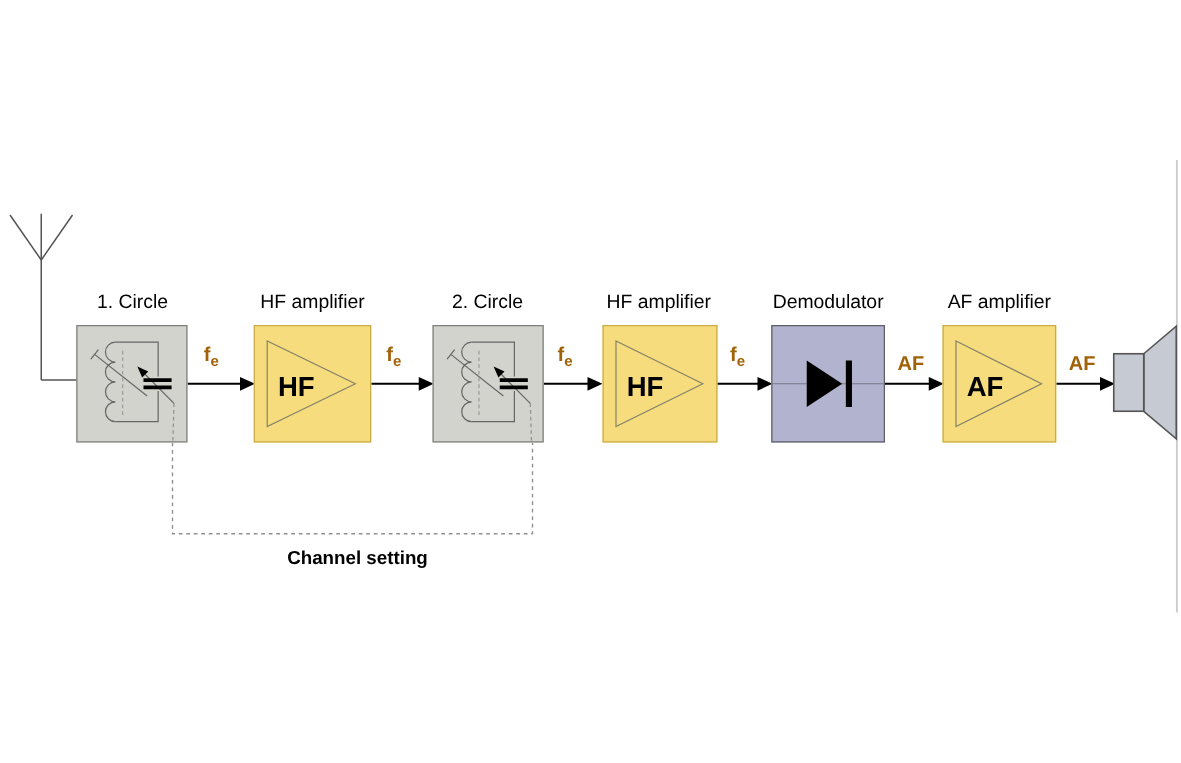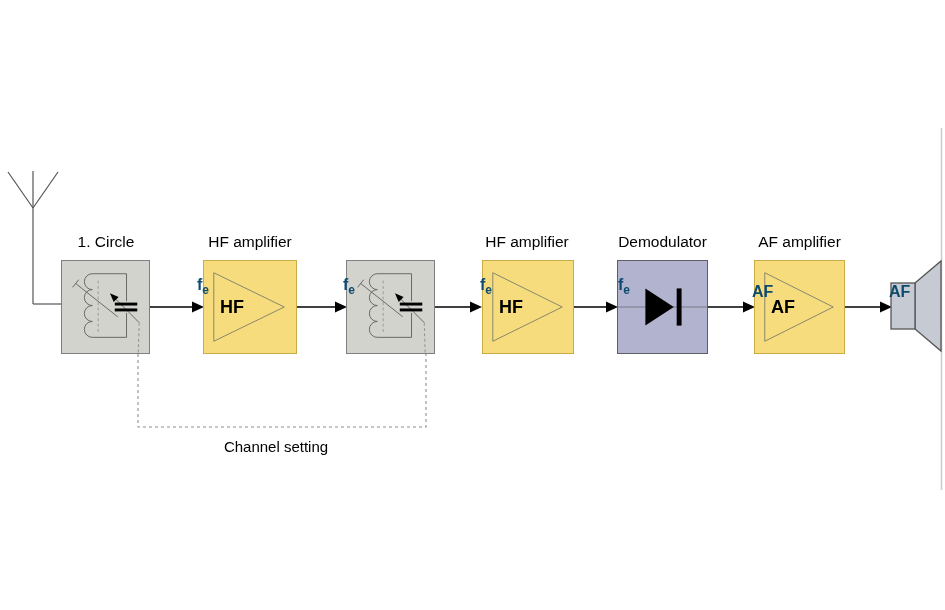--- a/index.html
+++ b/index.html
@@ -11,28 +11,28 @@
   .block{position:absolute;top:260px;height:94px;z-index:2;box-sizing:border-box;}
   .tuned{background:#d3d3cd;border:1.5px solid #7f7f7f;}
   .amp{background:#f6dc7d;border:1.5px solid #c9ac46;}
   .demod{background:#b2b3ce;border:1.5px solid #5e5e66;}
   .block svg{position:absolute;left:0;top:0;width:100%;height:100%;}
   .blk-label{
     position:absolute;top:233px;height:20px;z-index:3;text-align:center;
     font-size:15.5px;color:#000;white-space:nowrap;
   }
   .amp-text{
-    position:absolute;left:16px;top:36px;width:34px;
-    font-size:18px;font-weight:bold;color:#000;z-index:3;
+    position:absolute;left:16px;top:36px;width:34px;text-align:center;
+    font-size:22px;font-weight:bold;color:#000;z-index:3;
   }
-  .sig{position:absolute;z-index:3;font-weight:bold;font-size:16px;color:#0c4a6e;white-space:nowrap;margin-left:34px;}
+  .sig{position:absolute;z-index:3;font-weight:bold;font-size:16px;color:#a16207;white-space:nowrap;}
   .sig sub{font-size:12px;font-weight:bold;}
   .caption{
-    position:absolute;left:76px;top:438px;width:400px;z-index:3;
-    text-align:center;font-size:15px;line-height:18px;color:#000;
+    position:absolute;left:86px;top:438px;width:400px;z-index:3;
+    text-align:center;font-size:15px;line-height:18px;color:#000;font-weight:bold;
   }
 </style>
 </head>
 <body>
 
 <div id="stage">
 
   <svg class="overlay" width="945" height="610" viewBox="0 0 945 610">
 
     <line x1="941.5" y1="128" x2="941.5" y2="490" stroke="#cccccc" stroke-width="1.5"></line>
@@ -62,20 +62,21 @@
     <path d="M138,354 L138,427 L426,427 L426,354" fill="none" stroke="#909090" stroke-width="1.1" stroke-dasharray="3,3"></path>
 
     <g>
       <polygon points="915,283 941,261 941,351 915,329" fill="#c6cbd3" stroke="#555555" stroke-width="1.3"></polygon>
       <rect x="891" y="283" width="24" height="46" fill="#c6cbd3" stroke="#555555" stroke-width="1.3"></rect>
     </g>
   </svg>
 
   <div class="blk-label" style="left:41px;width:130px;">1. Circle</div>
   <div class="blk-label" style="left:185px;width:130px;">HF amplifier</div>
+  <div class="blk-label" style="left:325px;width:130px;">2. Circle</div>
   <div class="blk-label" style="left:462px;width:130px;">HF amplifier</div>
   <div class="blk-label" style="left:734px;width:131px;">AF amplifier</div>
   <div class="blk-label" style="left:597px;width:131px;">Demodulator</div>
 
   <div class="block tuned" style="left:61px;width:89px;">
     <svg viewBox="0 0 89 94" preserveAspectRatio="none">
       <g stroke="#666666" stroke-width="1" fill="none">
         <path d="M31,13 H66 V41"></path>
         <path d="M66,53 V78 H31"></path>
         <path d="M31,13 a8.1,8.1 0 0 0 0,16.25 a8.1,8.1 0 0 0 0,16.25 a8.1,8.1 0 0 0 0,16.25 a8.1,8.1 0 0 0 0,16.25"></path>

